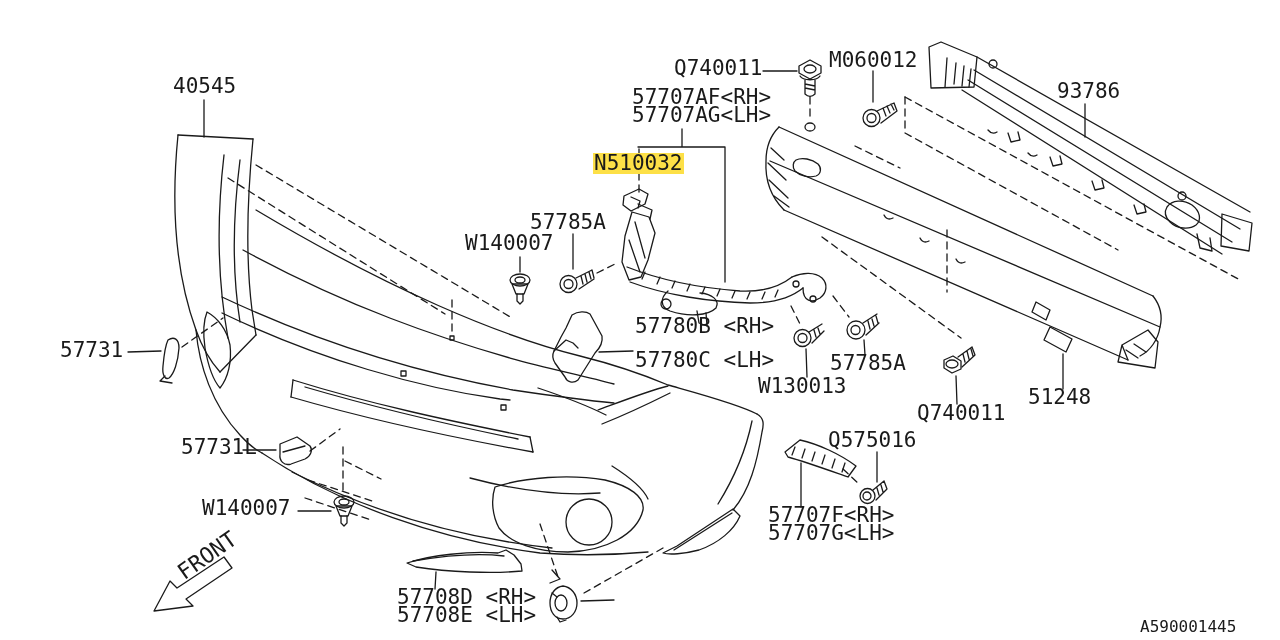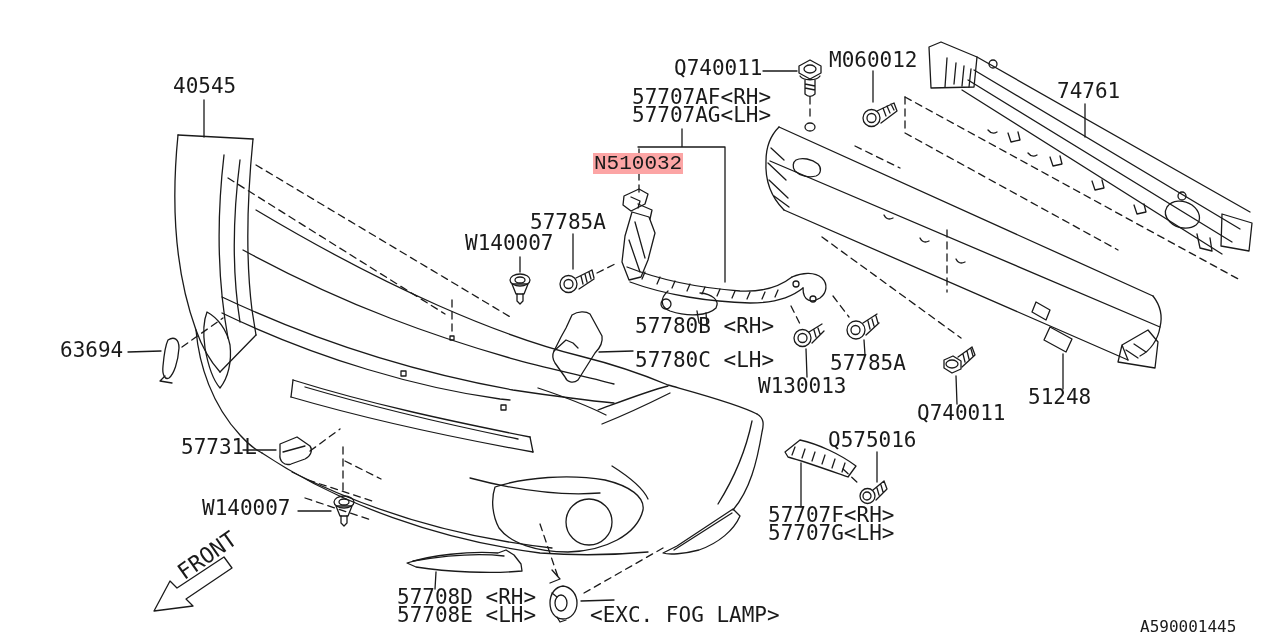--- a/index.html
+++ b/index.html
@@ -4,21 +4,21 @@
 <style>
   html,body{margin:0;padding:0;background:#fff;}
   #stage{position:relative;width:1280px;height:640px;background:#fff;overflow:hidden;
          font-family:"DejaVu Sans Mono","Liberation Mono",monospace;}
   #diagram-svg{position:absolute;left:0;top:0;}
   #diagram-svg path, #diagram-svg line{fill:none;stroke:#1a1a1a;stroke-width:1.3;
          stroke-linecap:round;stroke-linejoin:round;}
   #diagram-svg .dash{stroke-dasharray:7 5;}
   .lbl{position:absolute;font-size:21px;line-height:21px;color:#1a1a1a;white-space:pre;
        letter-spacing:0px;}
-  .lbl.bg{background:#fca5a5;padding:0 1px;font-family:Liberation Mono, monospace;}
+  .lbl.bg{background:#fde047;padding:0 1px;}
   #front-label{transform:rotate(-35deg);transform-origin:left bottom;font-size:22px;}
   #doc-number{font-size:16px;}
 </style>
 </head>
 <body>
 
 <div id="stage">
 
 <svg id="diagram-svg" width="1280" height="640" viewBox="0 0 1280 640">
 
@@ -231,36 +231,35 @@
     <path class="dash" d="M540,524 L558,577"></path>
     <path class="dash" d="M663,548 L584,593"></path>
     <path class="dash" d="M855,146 L900,168"></path>
     <path d="M552,570 L560,579 L550,583"></path>
   </g>
 </svg>
 
   <div class="lbl" style="left:173px;top:76px">40545</div>
   <div class="lbl" style="left:674px;top:58px">Q740011</div>
   <div class="lbl" style="left:829px;top:50px">M060012</div>
-  <div class="lbl" style="left:1057px;top:81px">74761</div>
+  <div class="lbl" style="left:1057px;top:81px">93786</div>
   <div class="lbl" style="left:632px;top:87px">57707AF&lt;RH&gt;</div>
   <div class="lbl" style="left:632px;top:105px">57707AG&lt;LH&gt;</div>
   <div class="lbl bg" style="left:593px;top:153px">N510032</div>
   <div class="lbl" style="left:530px;top:212px">57785A</div>
   <div class="lbl" style="left:465px;top:233px">W140007</div>
-  <div class="lbl" style="left:60px;top:340px">63694</div>
+  <div class="lbl" style="left:60px;top:340px">57731</div>
   <div class="lbl" style="left:635px;top:316px">57780B &lt;RH&gt;</div>
   <div class="lbl" style="left:635px;top:350px">57780C &lt;LH&gt;</div>
   <div class="lbl" style="left:758px;top:376px">W130013</div>
   <div class="lbl" style="left:830px;top:353px">57785A</div>
   <div class="lbl" style="left:917px;top:403px">Q740011</div>
   <div class="lbl" style="left:1028px;top:387px">51248</div>
   <div class="lbl" style="left:181px;top:437px">57731L</div>
   <div class="lbl" style="left:202px;top:498px">W140007</div>
   <div class="lbl" style="left:828px;top:430px">Q575016</div>
   <div class="lbl" style="left:768px;top:505px">57707F&lt;RH&gt;</div>
   <div class="lbl" style="left:768px;top:523px">57707G&lt;LH&gt;</div>
   <div class="lbl" style="left:397px;top:587px">57708D &lt;RH&gt;</div>
   <div class="lbl" style="left:397px;top:605px">57708E &lt;LH&gt;</div>
-  <div class="lbl" style="left:590px;top:605px">&lt;EXC. FOG LAMP&gt;</div>
   <div class="lbl" id="front-label" style="left:186px;top:562px">FRONT</div>
   <div class="lbl" id="doc-number" style="left:1140px;top:616px">A590001445</div>
 </div>
 
 </body></html>

